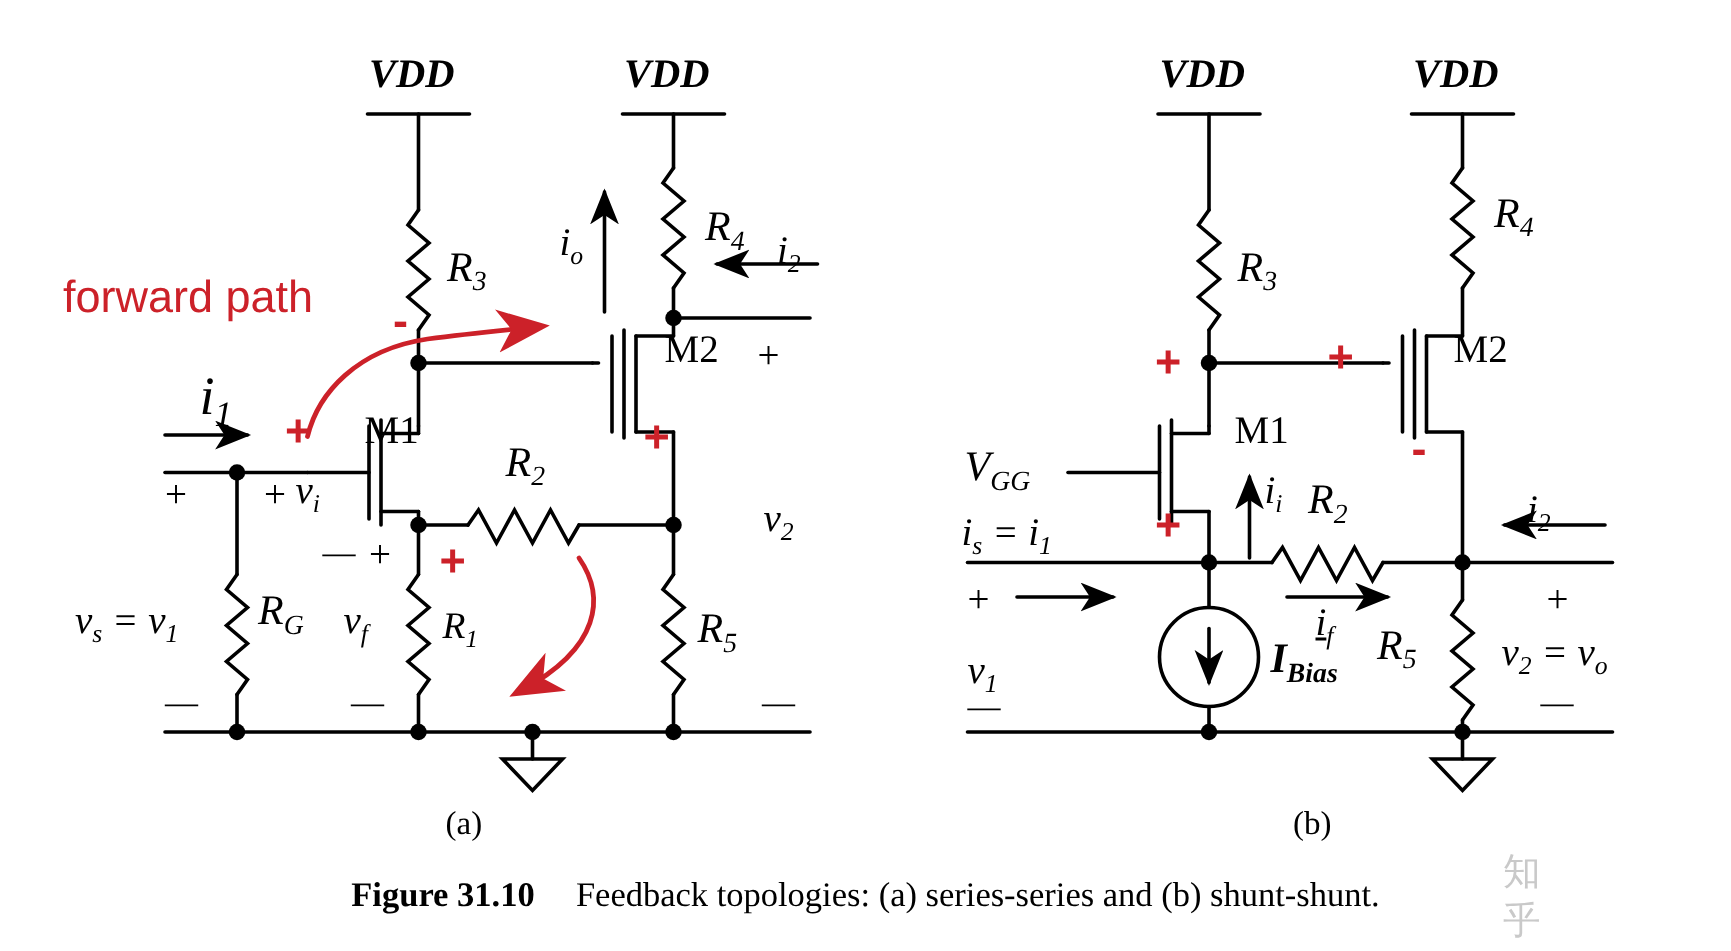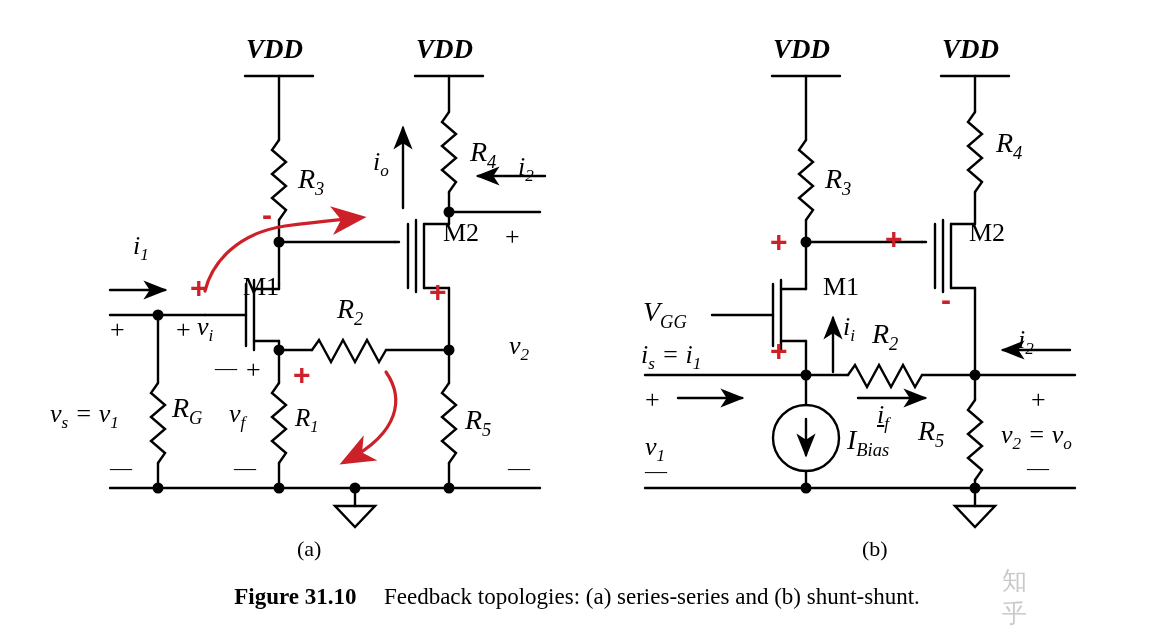--- a/index.html
+++ b/index.html
@@ -191,32 +191,33 @@
 
       <line x1="858" y1="398" x2="925" y2="398" marker-end="url(#arrowBlk)"></line>
 
       <line x1="1070" y1="350" x2="1003" y2="350" marker-end="url(#arrowBlk)"></line>
     </g>
   </svg>
 
   <div class="lbl italic" style="left:246px;top:34px;font-size:27px;font-weight:bold;">VDD</div>
   <div class="lbl italic" style="left:416px;top:34px;font-size:27px;font-weight:bold;">VDD</div>
 
+  <div class="lbl annot" style="left:42px;top:182px;">forward path</div>
 
   <div class="lbl italic" style="left:298px;top:163px;font-size:28px;"><span>R</span><span class="sub">3</span></div>
   <div class="lbl italic" style="left:470px;top:136px;font-size:28px;"><span>R</span><span class="sub">4</span></div>
   <div class="lbl italic" style="left:337px;top:293px;font-size:28px;"><span>R</span><span class="sub">2</span></div>
   <div class="lbl italic" style="left:295px;top:404px;font-size:25px;"><span>R</span><span class="sub">1</span></div>
   <div class="lbl italic" style="left:465px;top:404px;font-size:28px;"><span>R</span><span class="sub">5</span></div>
   <div class="lbl italic" style="left:172px;top:392px;font-size:28px;"><span>R</span><span class="sub">G</span></div>
 
   <div class="lbl" style="left:243px;top:272px;font-size:26px;">M1</div>
   <div class="lbl" style="left:443px;top:218px;font-size:26px;">M2</div>
 
-  <div class="lbl italic" style="left:133px;top:231px;font-size:26px;"><span>i</span><span class="sub">1</span></div>
+  <div class="lbl italic" style="left:133px;top:243px;font-size:36px;"><span>i</span><span class="sub">1</span></div>
   <div class="lbl italic" style="left:373px;top:147px;font-size:26px;"><span>i</span><span class="sub">o</span></div>
   <div class="lbl italic" style="left:518px;top:152px;font-size:26px;"><span>i</span><span class="sub">2</span></div>
 
   <div class="lbl italic" style="left:50px;top:399px;font-size:26px;"><span>v</span><span class="sub">s</span><span style="font-style:normal;">&nbsp;</span><span>= v</span><span class="sub">1</span></div>
   <div class="lbl italic" style="left:197px;top:312px;font-size:26px;"><span>v</span><span class="sub">i</span></div>
   <div class="lbl italic" style="left:229px;top:399px;font-size:26px;"><span>v</span><span class="sub">f</span></div>
   <div class="lbl italic" style="left:509px;top:331px;font-size:26px;"><span>v</span><span class="sub">2</span></div>
 
   <div class="lbl redsign" style="left:190px;top:271px;font-size:30px;">+</div>
   <div class="lbl redsign" style="left:262px;top:198px;font-size:30px;">-</div>
@@ -237,21 +238,21 @@
 
   <div class="lbl italic" style="left:825px;top:163px;font-size:28px;"><span>R</span><span class="sub">3</span></div>
   <div class="lbl italic" style="left:996px;top:127px;font-size:28px;"><span>R</span><span class="sub">4</span></div>
   <div class="lbl italic" style="left:872px;top:318px;font-size:28px;"><span>R</span><span class="sub">2</span></div>
   <div class="lbl italic" style="left:918px;top:415px;font-size:28px;"><span>R</span><span class="sub">5</span></div>
 
   <div class="lbl" style="left:823px;top:272px;font-size:26px;">M1</div>
   <div class="lbl" style="left:969px;top:218px;font-size:26px;">M2</div>
 
   <div class="lbl italic" style="left:643px;top:296px;font-size:28px;"><span>V</span><span class="sub">GG</span></div>
-  <div class="lbl italic" style="left:847px;top:424px;font-size:28px;"><span>I</span><span class="sub">Bias</span></div>
+  <div class="lbl italic" style="left:847px;top:424px;font-size:28px;font-weight:bold;"><span>I</span><span class="sub">Bias</span></div>
 
   <div class="lbl italic" style="left:641px;top:340px;font-size:26px;"><span>i</span><span class="sub">s</span><span style="font-style:normal;">&nbsp;</span><span>= i</span><span class="sub">1</span></div>
   <div class="lbl italic" style="left:843px;top:312px;font-size:26px;"><span>i</span><span class="sub">i</span></div>
   <div class="lbl italic" style="left:877px;top:400px;font-size:26px;text-decoration:underline;"><span>i</span><span class="sub">f</span></div>
   <div class="lbl italic" style="left:1018px;top:325px;font-size:26px;"><span>i</span><span class="sub">2</span></div>
 
   <div class="lbl italic" style="left:645px;top:432px;font-size:26px;"><span>v</span><span class="sub">1</span></div>
   <div class="lbl italic" style="left:1001px;top:420px;font-size:26px;"><span>v</span><span class="sub">2</span><span style="font-style:normal;">&nbsp;</span><span>= v</span><span class="sub">o</span></div>
 
   <div class="lbl redsign" style="left:770px;top:225px;font-size:30px;">+</div>

